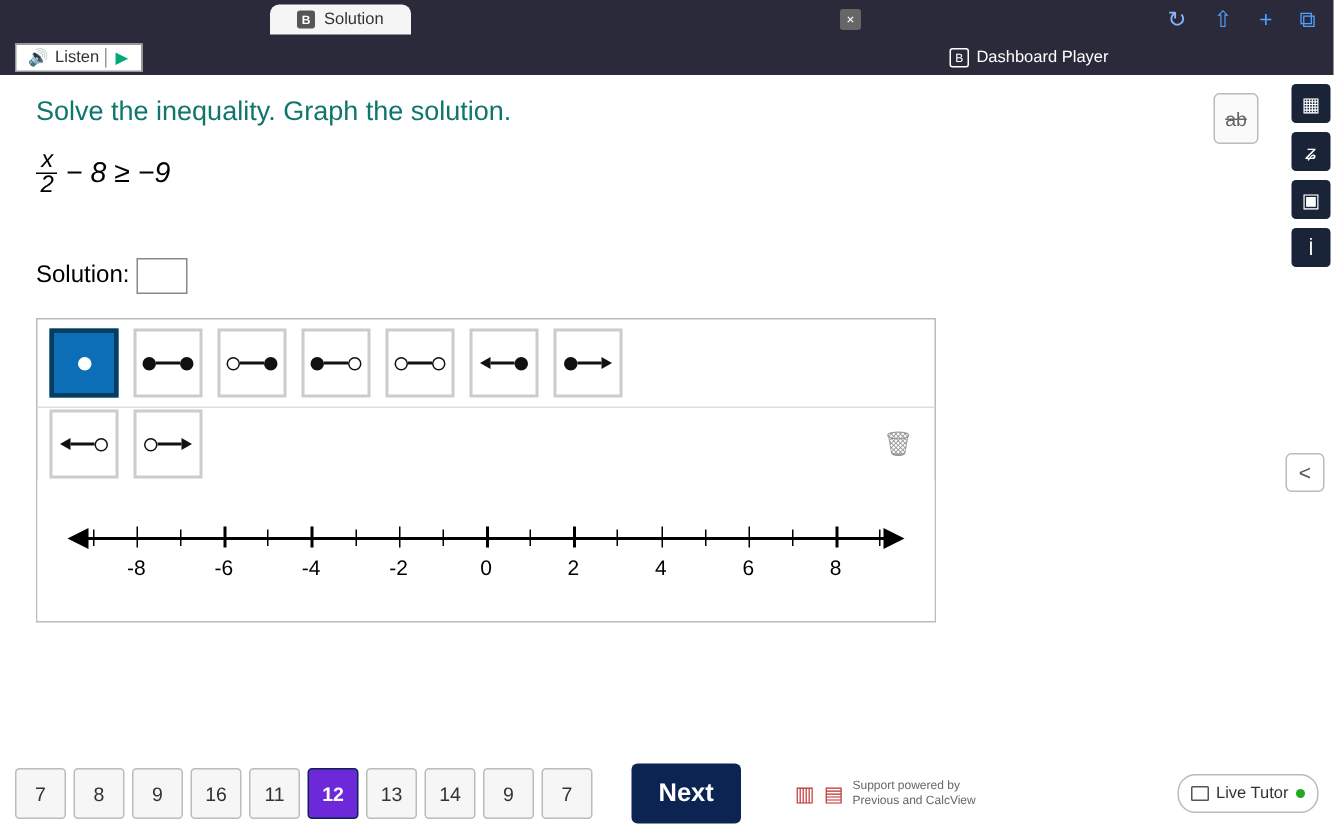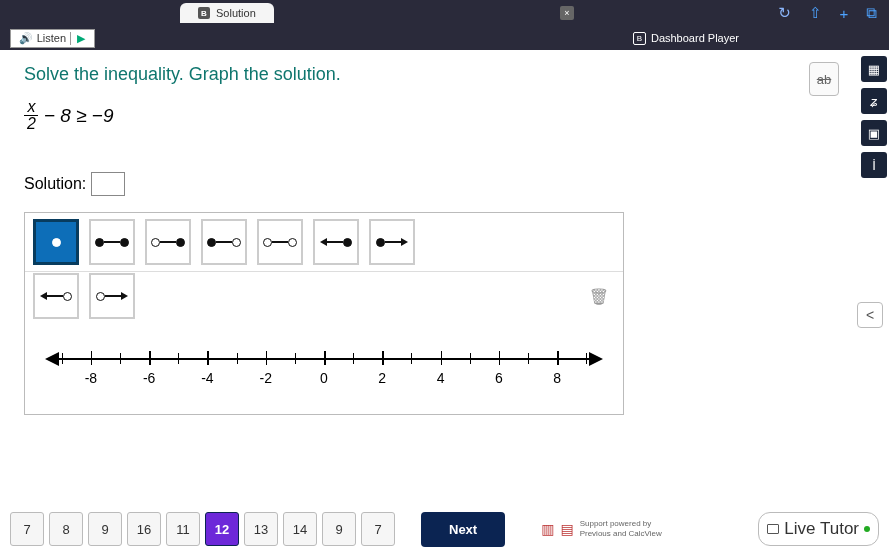--- a/index.html
+++ b/index.html
@@ -44,24 +44,24 @@
 .tick.major{height:14px;top:1px;width:1.5px}
 .tick-label{position:absolute;top:20px;font-size:14px;transform:translateX(-50%)}
 .strike-btn{position:absolute;top:12px;right:50px;width:30px;height:34px;border:1px solid #bbb;border-radius:4px;display:flex;align-items:center;justify-content:center;font-size:13px;color:#666;background:#fafafa}
 .side-tools{position:absolute;right:0;top:56px;width:30px;display:flex;flex-direction:column;gap:6px;align-items:center}
 .side-btn{width:26px;height:26px;background:#1a2438;color:#fff;border-radius:3px;display:flex;align-items:center;justify-content:center;font-size:13px}
 .chev-btn{position:absolute;right:6px;top:302px;width:26px;height:26px;border:1px solid #bbb;border-radius:4px;display:flex;align-items:center;justify-content:center;font-size:14px;color:#555;background:#fff}
 .footer{position:absolute;bottom:4px;left:0;right:0;height:40px;display:flex;align-items:center;padding:0 10px;gap:6px}
 .prev-btn{background:#0b2452;color:#fff;font-weight:bold;font-size:13px;padding:10px 14px;border-radius:4px;border:none}
 .pg{width:34px;height:34px;border:1px solid #bbb;border-radius:3px;background:#f6f6f6;display:flex;align-items:center;justify-content:center;font-size:13px;color:#333;cursor:pointer}
 .pg.cur{background:#6d28d9;color:#fff;border-color:#0b2452;font-weight:bold}
-.next-btn{background:#0b2452;color:#fff;font-weight:bold;font-size:13px;padding:10px 28px;border-radius:4px;border:none;margin-left:20px}
+.next-btn{background:#0b2452;color:#fff;font-weight:bold;font-size:17px;padding:10px 18px;border-radius:4px;border:none;margin-left:20px}
 .support{margin-left:30px;display:flex;align-items:center;gap:6px;font-size:8px;color:#666;line-height:1.2}
 .sup-icon{color:#b33;font-size:14px}
-.live-tutor{margin-left:auto;border:1px solid #bbb;border-radius:12px;padding:6px 8px;font-size:17px;display:flex;align-items:center;gap:5px;color:#333}
+.live-tutor{margin-left:auto;border:1px solid #bbb;border-radius:12px;padding:6px 8px;font-size:11px;display:flex;align-items:center;gap:5px;color:#333}
 .lt-dot{width:6px;height:6px;border-radius:50%;background:#2a2}
 .lt-icon{width:12px;height:10px;border:1px solid #555;border-radius:1px}
 </style>
 </head>
 <body>
 
 <div class="browser-bar">
   <div class="tab">
     <span class="tab-icon">B</span>
     <span>Solution</span>

